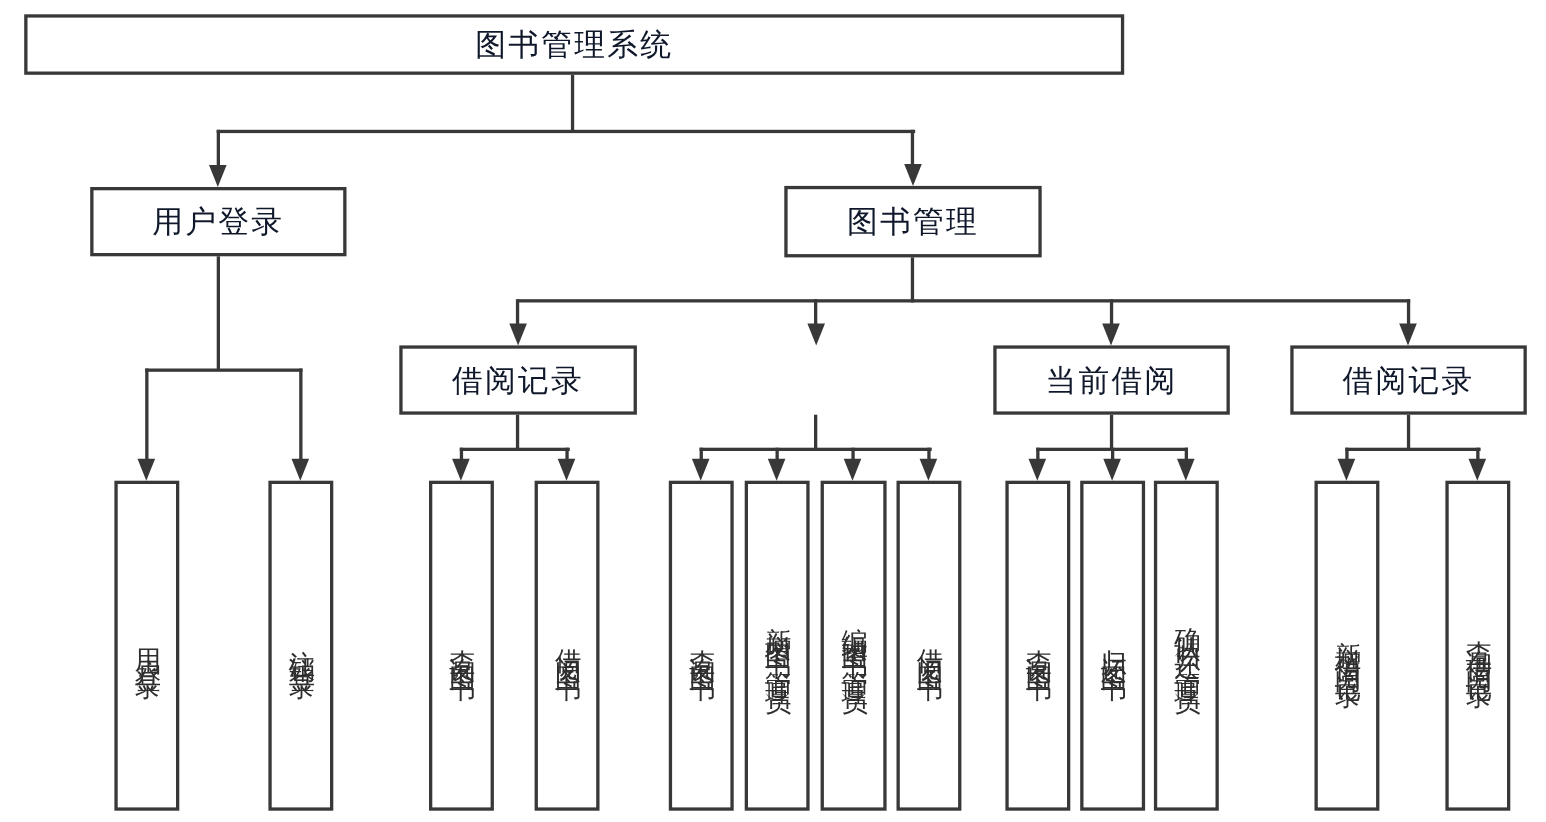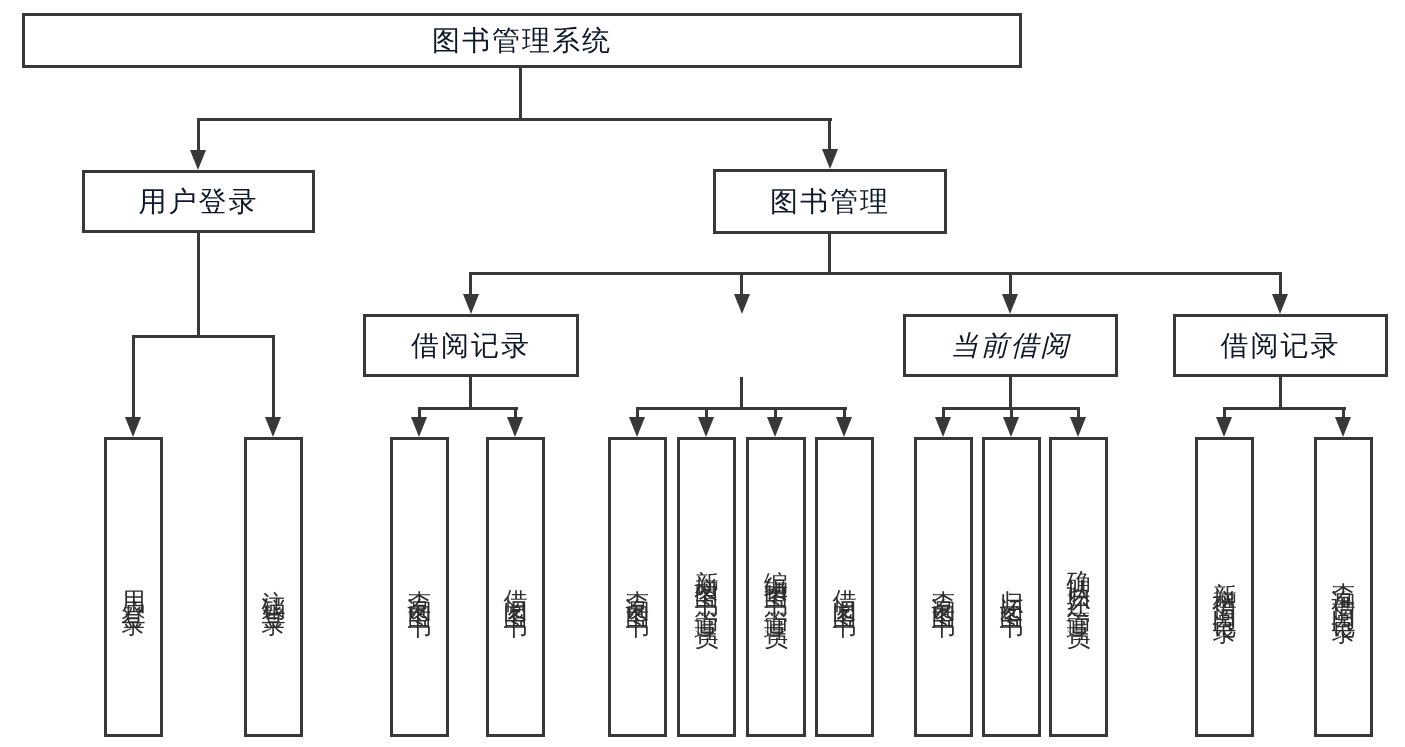--- a/index.html
+++ b/index.html
@@ -43,21 +43,21 @@
 
   <div class="node" style="left:713px;top:169px;width:234px;height:65px;">
     <span class="label">图书管理</span>
   </div>
 
   <div class="node" style="left:363px;top:314px;width:216px;height:63px;">
     <span class="label">借阅记录</span>
   </div>
 
 
-  <div class="node" style="left:903px;top:314px;width:215px;height:63px;font-style:italic;">
+  <div class="node" style="left:903px;top:314px;width:215px;height:63px;">
     <span class="label">当前借阅</span>
   </div>
 
   <div class="node" style="left:1173px;top:314px;width:215px;height:63px;">
     <span class="label">借阅记录</span>
   </div>
 
   <div class="node vnode" style="left:104px;top:437px;width:59px;height:300px;">
     <span class="label">用户登录</span>
   </div>

